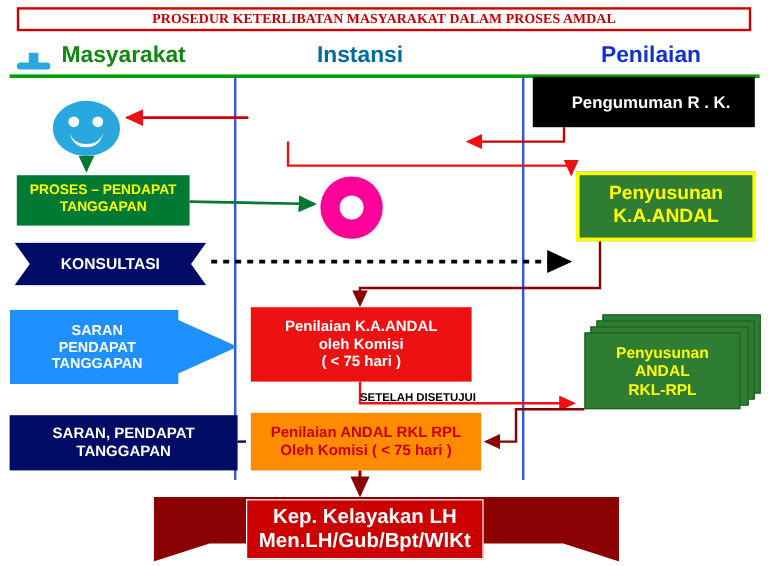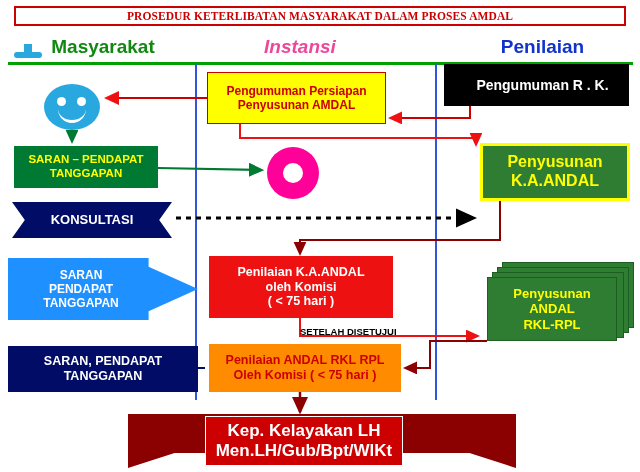--- a/index.html
+++ b/index.html
@@ -37,21 +37,21 @@
 
   
   .col-head {
     font-weight: bold;
     font-size: 19px;
     font-family: "Liberation Sans", sans-serif;
     text-align: center;
     white-space: nowrap;
   }
   #head-masyarakat { left: 18px; top: 36px; width: 170px; color: #118811; }
-  #head-instansi   { left: 220px; top: 36px; width: 160px; color: #ec4899; font-style: italic; }
+  #head-instansi   { left: 220px; top: 36px; width: 160px; color: #0369a1; }
   #head-pemrakarsa { left: 450px; top: 36px; width: 185px; color: #1133cc; }
 
   
   #sep-green {
     left: 8px; top: 62px; width: 625px; height: 3px; background: #00a000;
   }
   #vline-1 { left: 195px; top: 64px; width: 2px; height: 336px; background: #3355dd; }
   #vline-2 { left: 435px; top: 64px; width: 2px; height: 336px; background: #3355dd; }
 
   
@@ -282,26 +282,24 @@
     <div class="abs" id="smiley-eye-l"></div>
     <div class="abs" id="smiley-eye-r"></div>
     <div class="abs" id="smiley-mouth"></div>
   </div>
   <div class="abs" id="smiley-neck"></div>
   <div class="abs" id="smiley-base"></div>
 
   <div class="abs" id="donut"></div>
   <div class="abs" id="donut-hole"></div>
 
-  <div class="abs box" id="box-pengumuman-persiapan">Pengumuman Persiapan
-Penyusunan AMDAL</div>
   <div class="abs box" id="box-pengumuman-rk">Pengumuman R . K.</div>
 
   <div class="abs box" id="box-saran-pendapat-1">
-    <span>SARAN – PENDAPAT</span>
+    <span>PROSES – PENDAPAT</span>
     <span>TANGGAPAN</span>
   </div>
 
   <div class="abs box" id="box-penyusunan-ka">Penyusunan
 K.A.ANDAL</div>
   <div class="abs box" id="box-konsultasi">KONSULTASI</div>
   <div class="abs box" id="box-saran-arrow">SARAN
 PENDAPAT
 TANGGAPAN</div>
   <div class="abs box" id="box-penilaian-ka">Penilaian K.A.ANDAL

